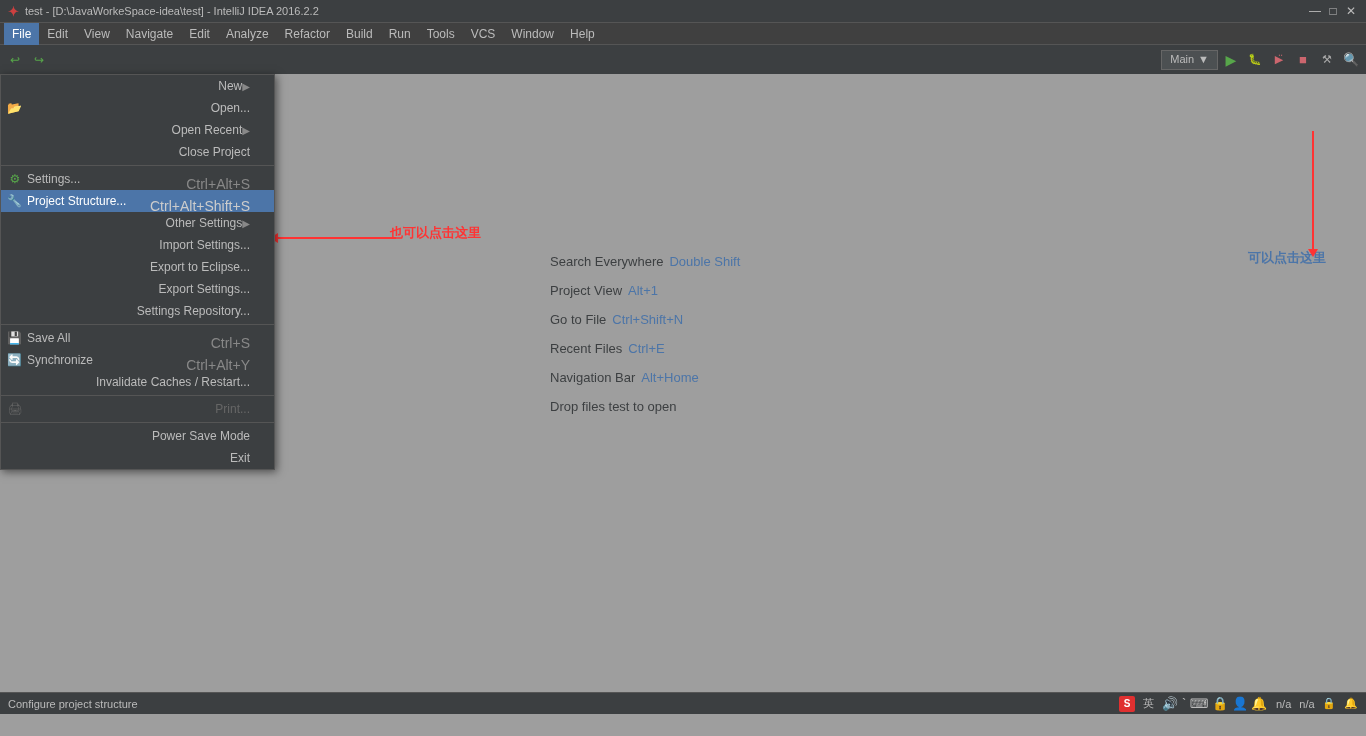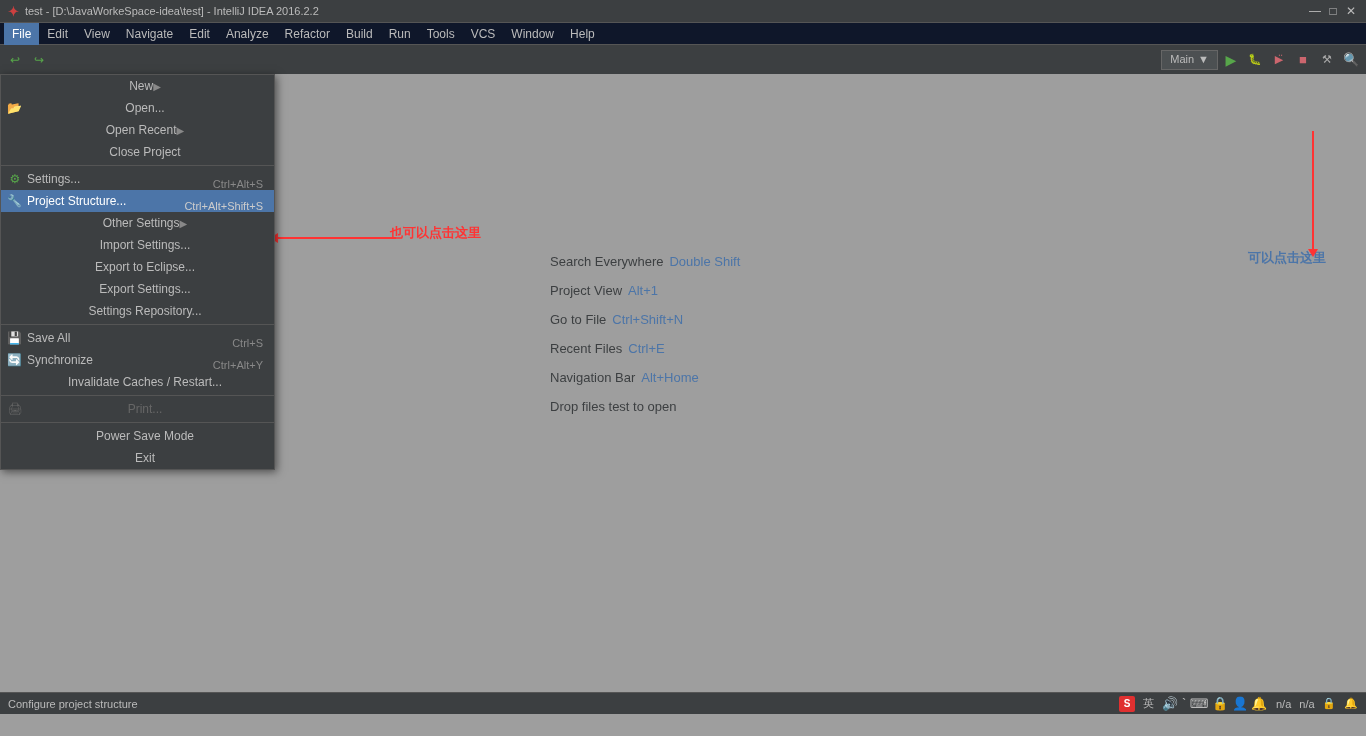--- a/index.html
+++ b/index.html
@@ -32,21 +32,21 @@
       border: none;
       color: #BBBBBB;
       font-size: 12px;
       cursor: pointer;
       display: flex; align-items: center; justify-content: center;
     }
 
     
     .menu-bar {
       height: 22px;
-      background: #0f172a;
+      background: #404040;
       display: flex;
       align-items: center;
       padding: 0 4px;
       color: #BBBBBB;
       font-size: 12px;
       border-top: 1px solid #555;
     }
     .menu-item {
       padding: 2px 8px;
       cursor: pointer;
@@ -121,30 +121,30 @@
       width: 275px;
       background: #3C3F41;
       border: 1px solid #555;
       box-shadow: 2px 2px 8px rgba(0,0,0,0.5);
       z-index: 100;
       color: #BBBBBB;
     }
     .menu-row {
       display: flex;
       align-items: center;
-      padding: 3px 11px 3px 26px;
+      padding: 3px 24px 3px 26px;
       height: 22px;
       cursor: pointer;
       position: relative;
-      justify-content: center;
+      justify-content: flex-end;
     }
     .menu-row.highlighted { background: #4C75A8; color: white; }
     .menu-row.disabled { color: #666; cursor: default; }
     .menu-row-label { font-size: 12px; }
-    .menu-row-shortcut { font-size: 11px; color: #888; margin-left: auto; margin-top: 9px; }
+    .menu-row-shortcut { font-size: 14px; color: #888; margin-left: auto; margin-top: 9px; }
     .menu-row.highlighted .menu-row-shortcut { color: #CCC; }
     .menu-row-arrow { font-size: 10px; color: #888; }
     .menu-icon {
       position: absolute;
       left: 6px;
       width: 16px;
       text-align: center;
       font-size: 12px;
     }
     .menu-separator {

